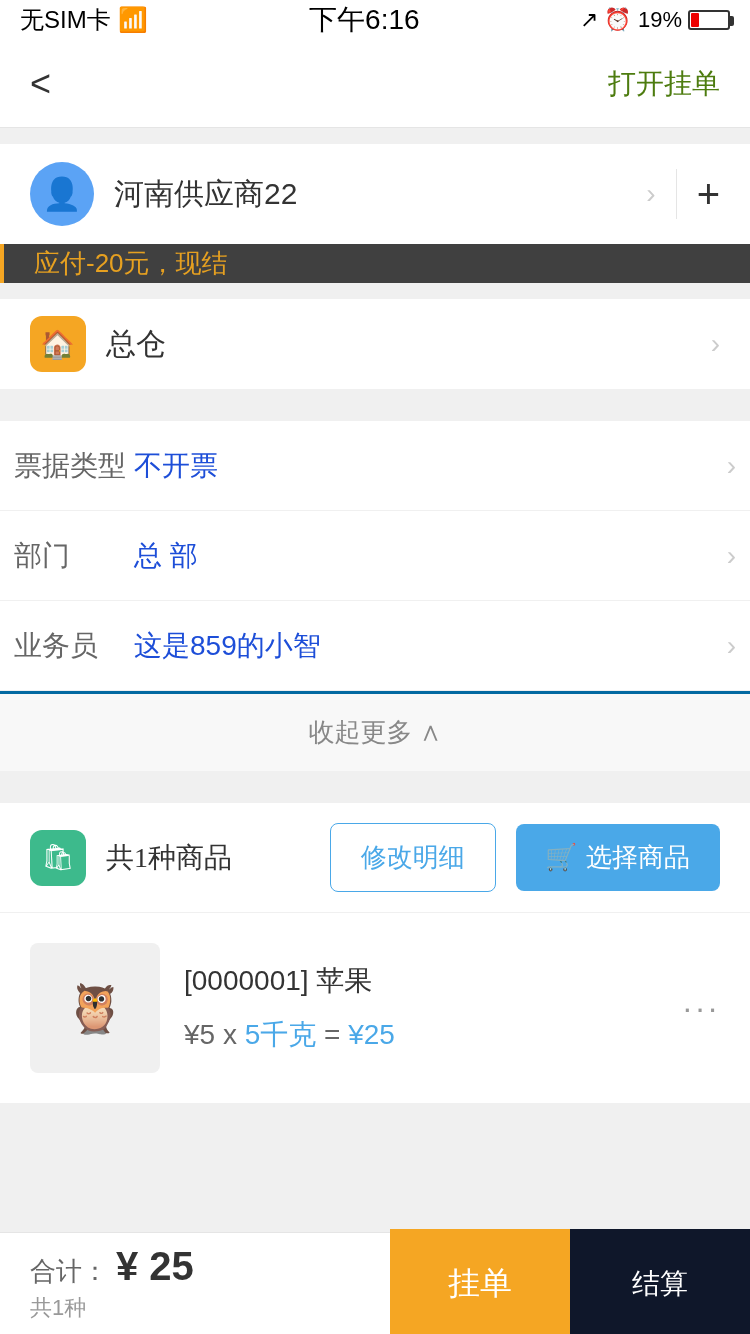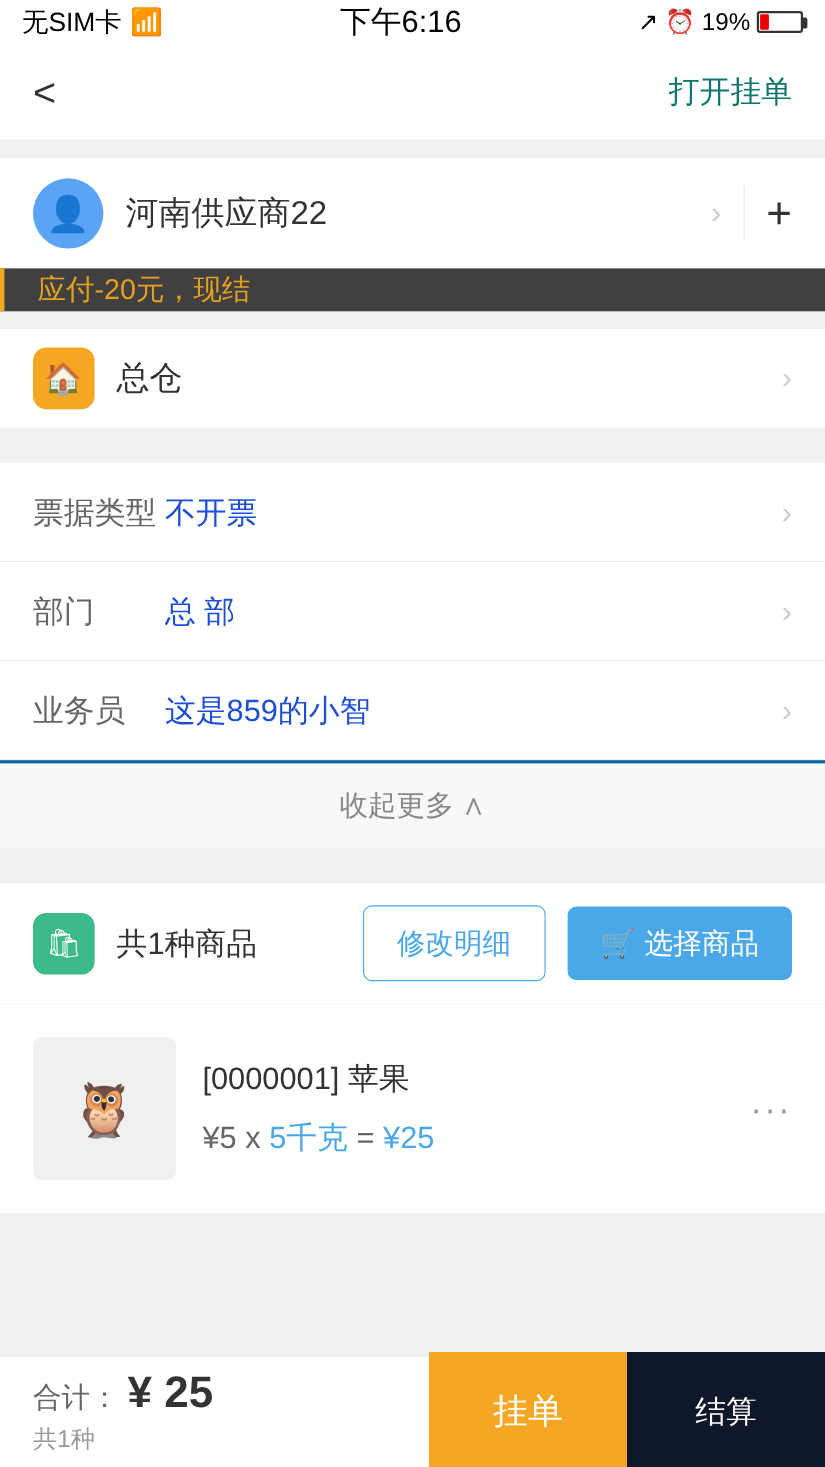--- a/index.html
+++ b/index.html
@@ -68,34 +68,34 @@
       color: #333;
       cursor: pointer;
     }
     .nav-title {
       font-size: 34px;
       font-weight: 500;
       color: #333;
     }
     .nav-action {
       font-size: 28px;
-      color: #0f766e;
+      color: #4d7c0f;
       cursor: pointer;
     }
     
     .content { background: #f0f0f0; }
     
     .section {
       background: #fff;
       margin-bottom: 16px;
     }
     .row {
       display: flex;
       align-items: center;
-      padding: 0 30px;
+      padding: 0 14px;
       height: 90px;
       border-bottom: 1px solid #f0f0f0;
       position: relative;
     }
     .row:last-child { border-bottom: none; }
     .row-label {
       font-size: 28px;
       color: #666;
       min-width: 120px;
     }
@@ -227,20 +227,21 @@
       display: flex;
       align-items: center;
       justify-content: center;
       color: #fff;
       font-size: 26px;
     }
     .product-count {
       font-size: 28px;
       color: #333;
       flex: 1;
+      font-family: Liberation Serif, serif;
     }
     .btn-modify {
       border: 1px solid #4aa8e8;
       color: #4aa8e8;
       background: #fff;
       border-radius: 8px;
       padding: 16px 30px;
       font-size: 26px;
       cursor: pointer;
     }

